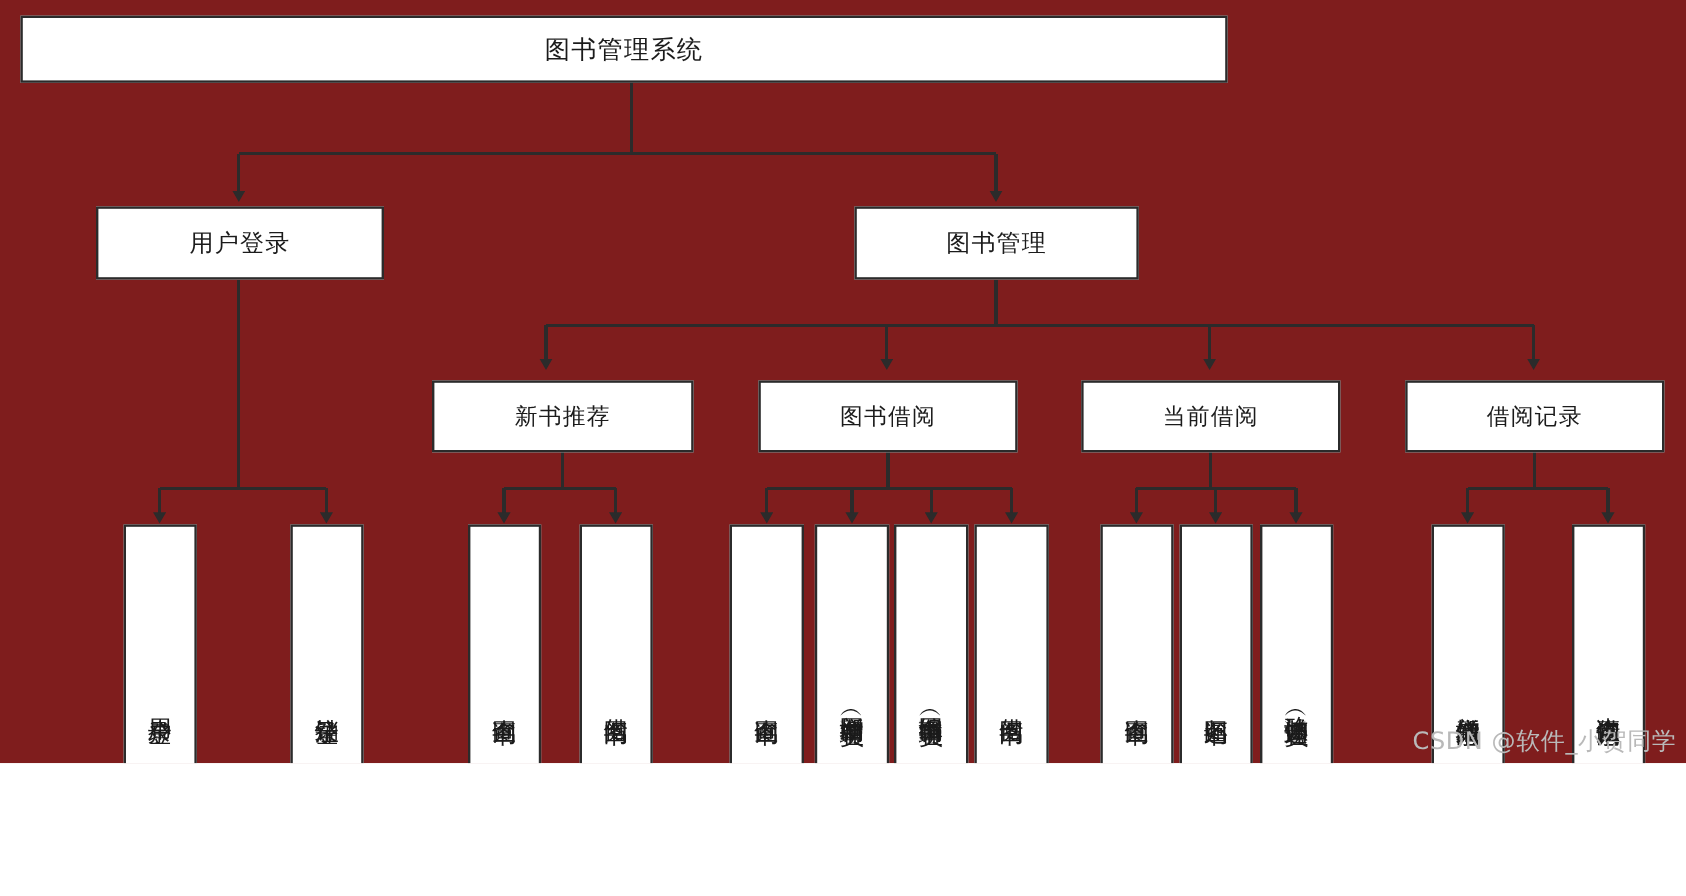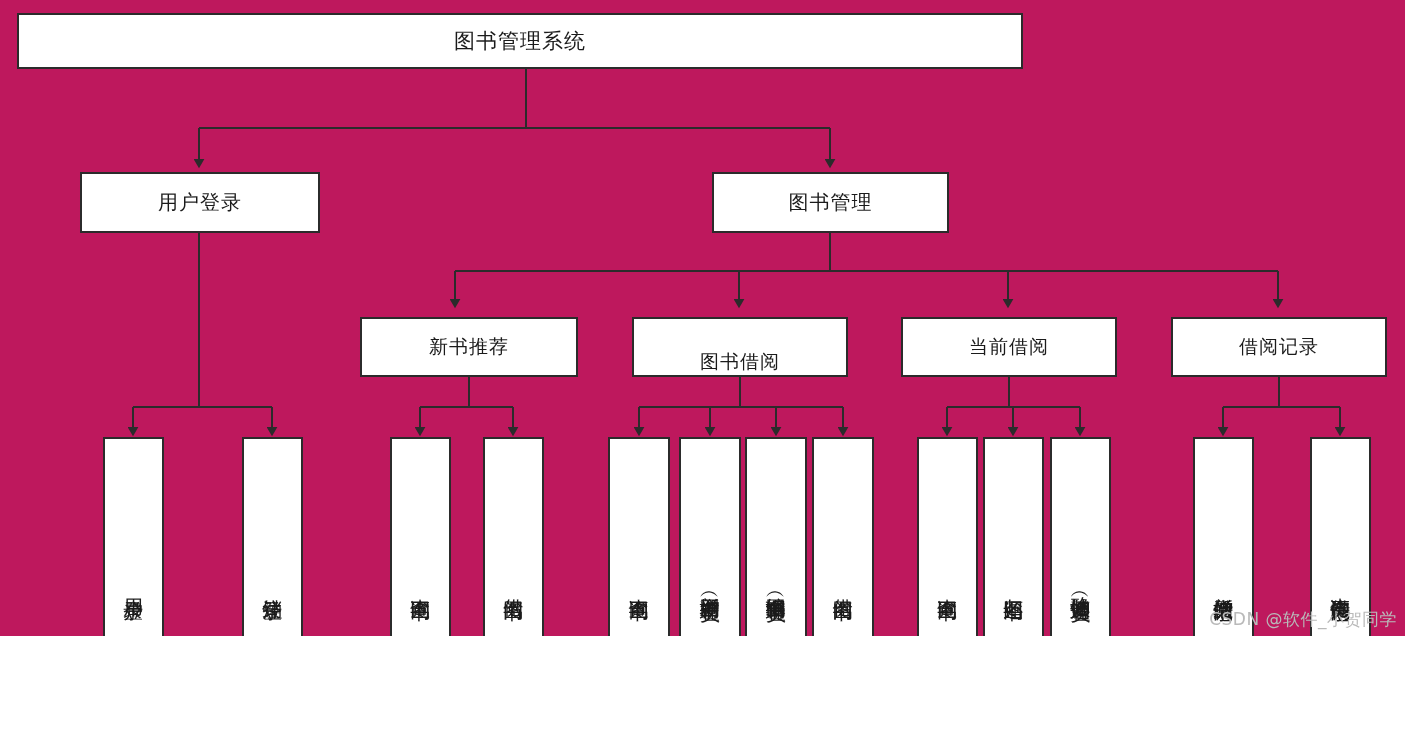--- a/index.html
+++ b/index.html
@@ -8,21 +8,21 @@
     padding: 0;
     background: #ffffff;
   }
   body {
     font-family: "DejaVu Sans", "Liberation Sans", sans-serif;
   }
   #canvas {
     position: relative;
     width: 1405px;
     height: 636px;
-    background: #be185d;
+    background: #7f1d1d;
     overflow: hidden;
   }
   svg.wires {
     position: absolute;
     left: 0;
     top: 0;
     width: 1405px;
     height: 747px;
     pointer-events: none;
   }
@@ -60,21 +60,21 @@
     text-align: center;
   }
   .htext {
     white-space: nowrap;
     letter-spacing: 1px;
   }
   .watermark {
     position: absolute;
     right: 8px;
     bottom: 5px;
-    font-size: 17px;
+    font-size: 20px;
     color: #b9b9b9;
     letter-spacing: 0.5px;
     white-space: nowrap;
     margin-left: 16px;
   }
 </style>
 </head>
 <body>
 
 <div id="canvas">
@@ -138,21 +138,21 @@
   </div>
 
   <div class="node lvl3" style="left:360px; top:317px; width:218px; height:60px;">
     <span class="htext">新书推荐</span>
   </div>
 
   <div class="node lvl2" style="left:712px; top:172px; width:237px; height:61px;">
     <span class="htext">图书管理</span>
   </div>
 
-  <div class="node lvl3" style="left:632px; top:317px; width:216px; height:60px;align-items:flex-end;">
+  <div class="node lvl3" style="left:632px; top:317px; width:216px; height:60px;">
     <span class="htext">图书借阅</span>
   </div>
 
   <div class="node lvl3" style="left:901px; top:317px; width:216px; height:60px;">
     <span class="htext">当前借阅</span>
   </div>
 
   <div class="node lvl3" style="left:1171px; top:317px; width:216px; height:60px;align-items:center;">
     <span class="htext">借阅记录</span>
   </div>

